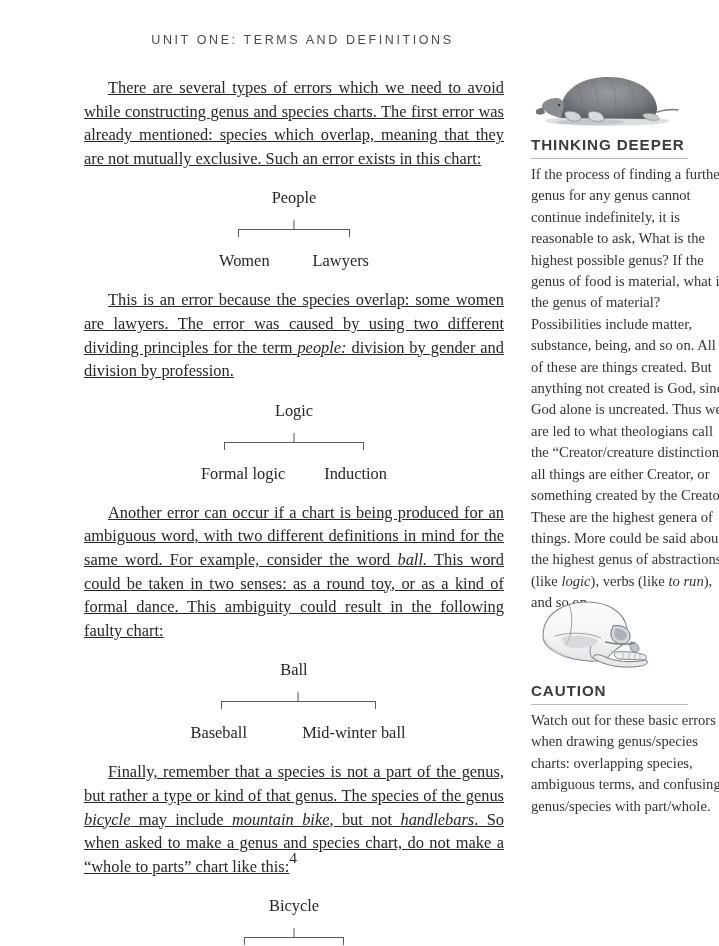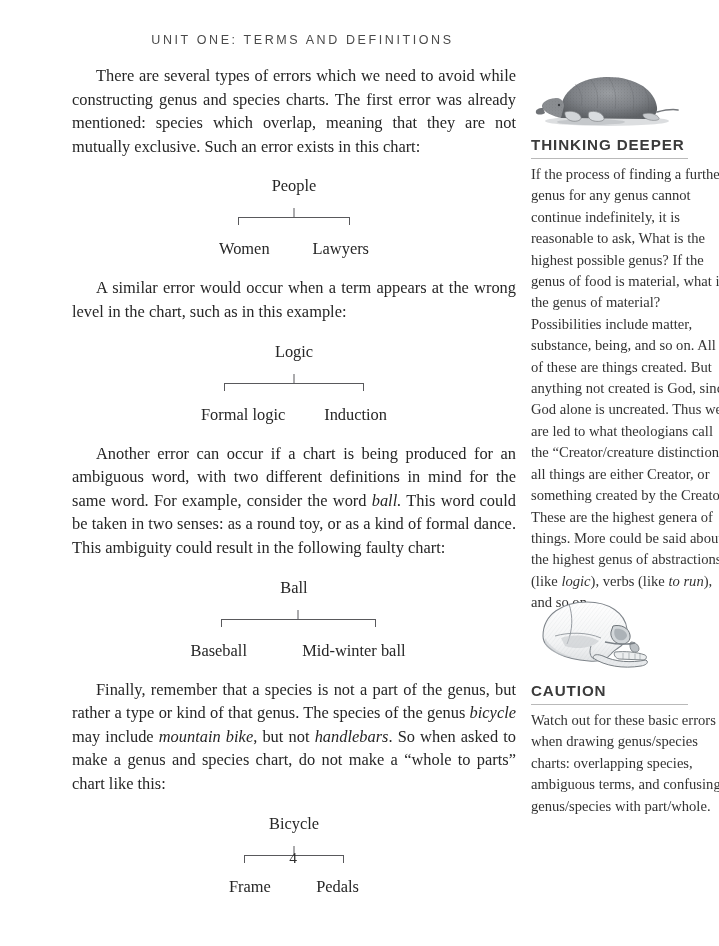--- a/index.html
+++ b/index.html
@@ -33,27 +33,28 @@
   }
 
   
   .main-col {
     position: absolute;
     top: 64px;
     left: 72px;
     width: 444px;
   }
   .para {
-    margin: 0;
+    margin: 12px;
     font-size: 16.4px;
     line-height: 23.6px;
     text-align: justify;
     text-indent: 24px;
     color: #262626;
     hyphens: manual;
+    text-decoration: underline;
   }
   .para i { font-style: italic; }
 
   
   .tree {
     margin: 18px 0 16px 0;
     display: flex;
     flex-direction: column;
     align-items: center;
     font-size: 16.4px;
@@ -198,24 +199,24 @@
       <span class="bar"></span>
       <span class="drop left"></span>
       <span class="drop right"></span>
     </div>
     <div class="tree-children">
       <span class="child">Women</span>
       <span class="child">Lawyers</span>
     </div>
   </div>
 
-
   <p class="para">
-    <span>A similar error would occur when a term appears at the wrong level in the chart, such as in this example:</span>
+    <span>This is an error because the species overlap: some women are lawyers. The error was caused by using two different dividing principles for the term </span><i>people:</i><span> division by gender and division by profession.</span>
   </p>
+
 
   <div class="tree tree-logic">
     <div class="tree-parent">Logic</div>
     <div class="tree-connector">
       <span class="stem"></span>
       <span class="bar"></span>
       <span class="drop left"></span>
       <span class="drop right"></span>
     </div>
     <div class="tree-children">

